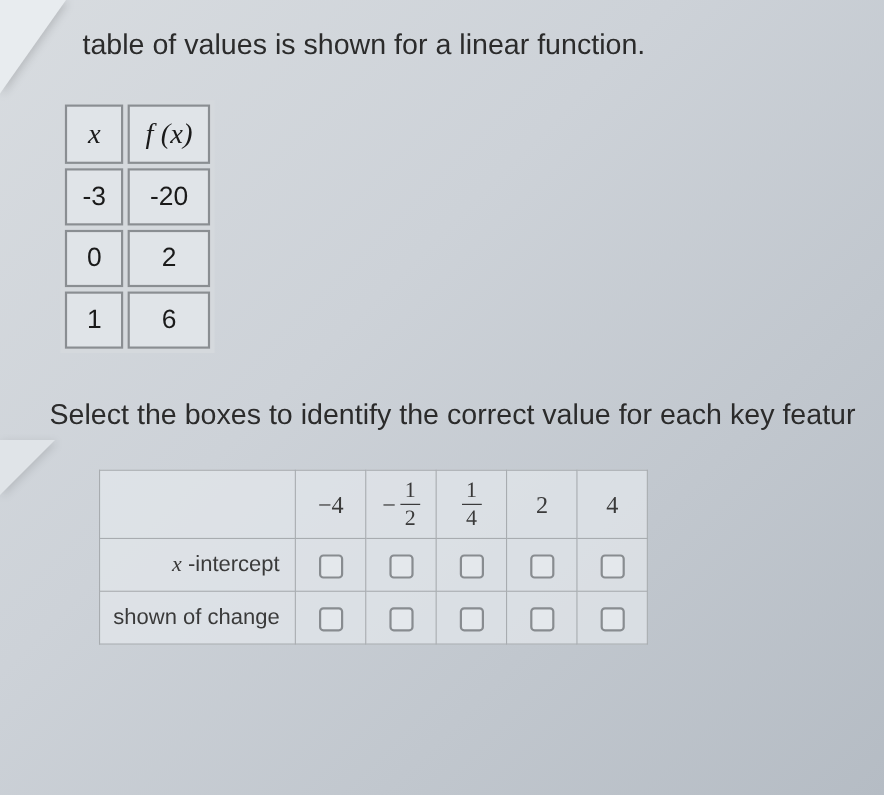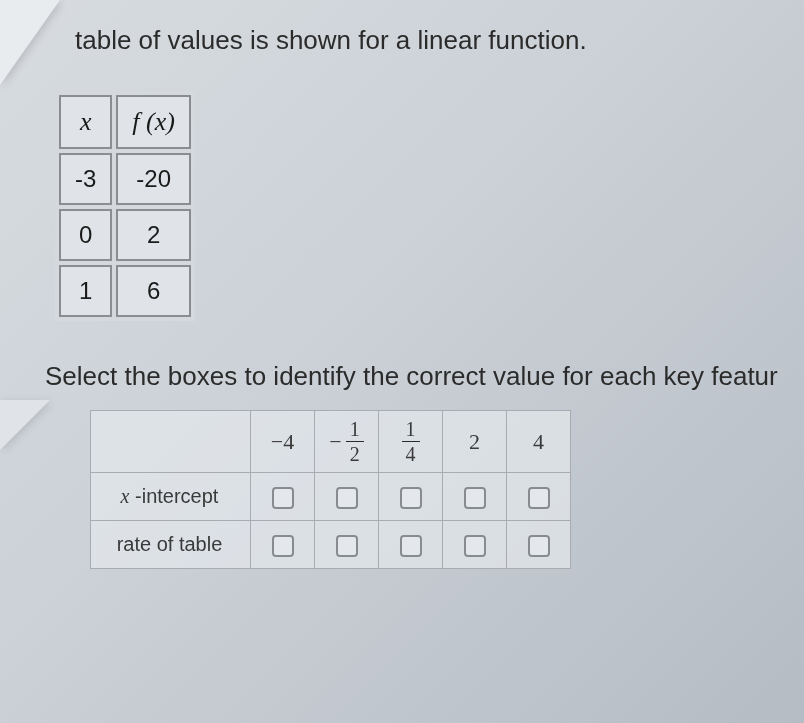--- a/index.html
+++ b/index.html
@@ -69,21 +69,21 @@
     }
     .fx-header {
       font-family: 'Times New Roman', serif;
       font-style: italic;
       font-size: 26px;
     }
     .select-text {
       font-size: 26px;
       color: #2b2b2b;
       margin-top: 40px;
-      margin-bottom: 18px;
+      margin-bottom: 35px;
       margin-left: -5px;
       white-space: nowrap;
     }
     .answer-table {
       border-collapse: collapse;
       margin-left: 40px;
       background: rgba(228, 232, 236, 0.7);
     }
     .answer-table td, .answer-table th {
       border: 1px solid #a8acb0;
@@ -92,21 +92,21 @@
       font-size: 22px;
       color: #3a3a3a;
       height: 48px;
     }
     .answer-table th {
       font-weight: normal;
       font-family: 'Times New Roman', serif;
       min-width: 64px;
     }
     .answer-table .row-label {
-      text-align: center;
+      text-align: right;
       font-family: Arial, sans-serif;
       font-size: 20px;
       padding-right: 14px;
       min-width: 160px;
     }
     .row-label .var {
       font-family: 'Times New Roman', serif;
       font-style: italic;
     }
     .fraction {
@@ -198,21 +198,21 @@
     </tr>
     <tr>
       <td class="row-label"><span class="var">x</span><span> -intercept</span></td>
       <td><span class="checkbox"></span></td>
       <td><span class="checkbox"></span></td>
       <td><span class="checkbox"></span></td>
       <td><span class="checkbox"></span></td>
       <td><span class="checkbox"></span></td>
     </tr>
     <tr>
-      <td class="row-label">rate of table</td>
+      <td class="row-label">shown of change</td>
       <td><span class="checkbox"></span></td>
       <td><span class="checkbox"></span></td>
       <td><span class="checkbox"></span></td>
       <td><span class="checkbox"></span></td>
       <td><span class="checkbox"></span></td>
     </tr>
   </tbody>
     </table>
 
 </div>

